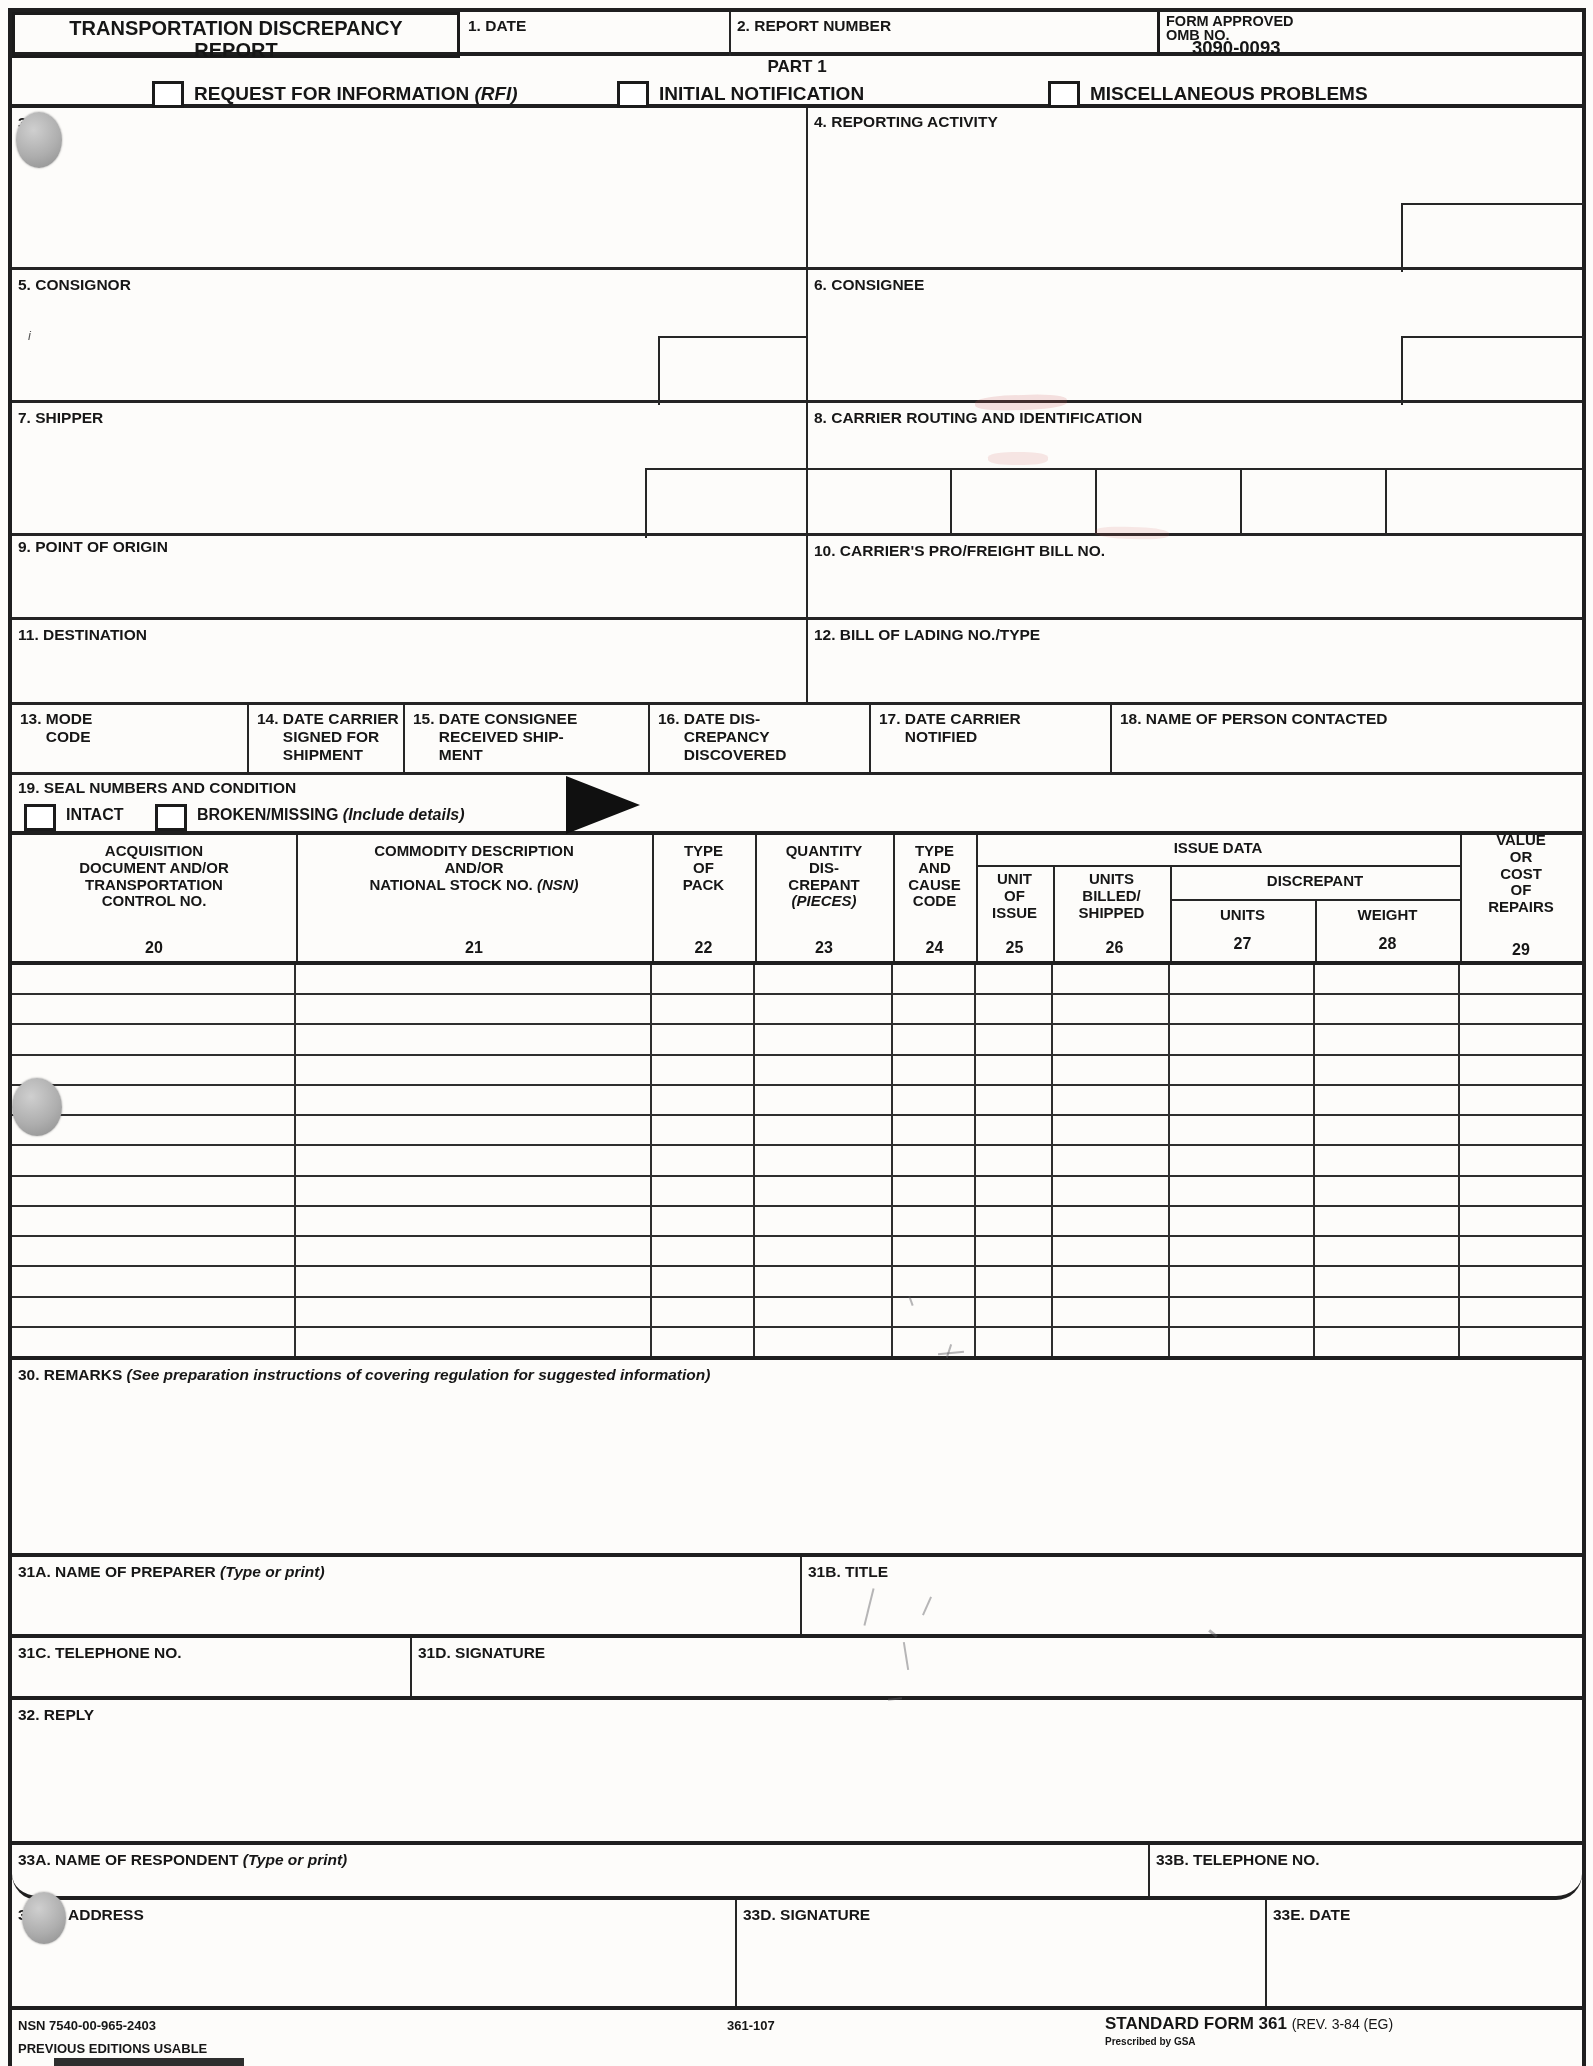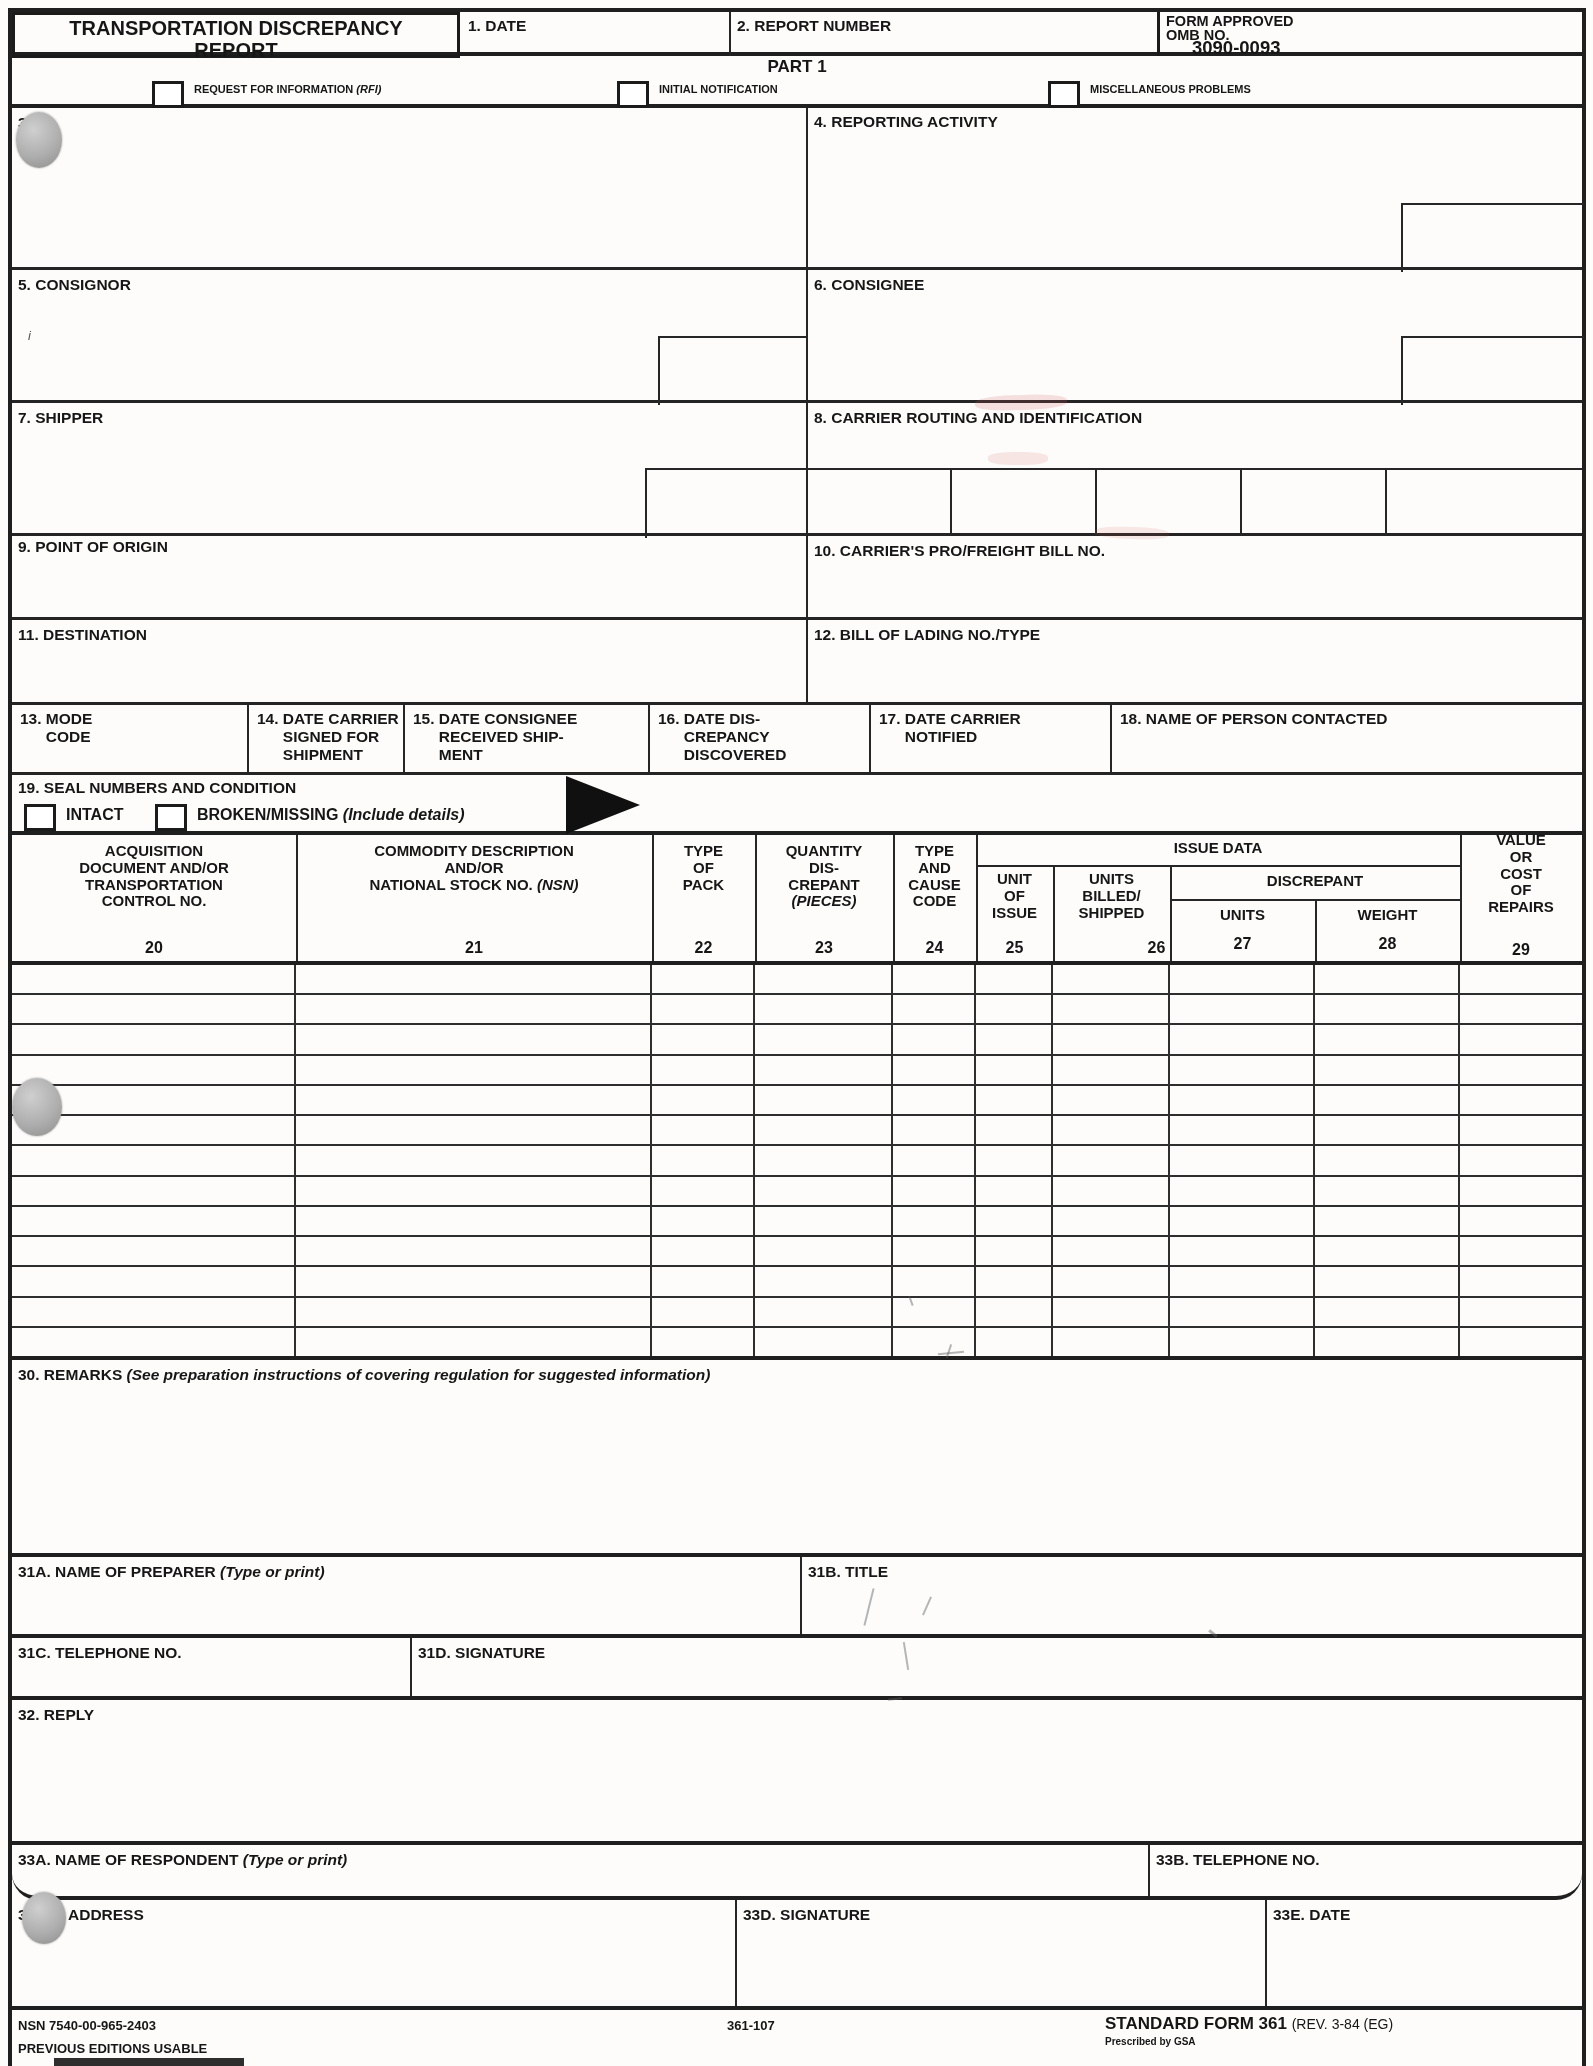--- a/index.html
+++ b/index.html
@@ -12,21 +12,21 @@
   .hb{border-bottom:4px solid #1f1f1f;}  
   .mb{border-bottom:3px solid #242424;}  
   .lbl{font-weight:bold;font-size:15.5px;line-height:1.15;color:#161616;}
   .lbl i{font-style:italic;}
   .pre{white-space:pre-line;}
   .prex{white-space:pre;}
   .abs{position:absolute;}
   .vl{position:absolute;width:0;border-left:2px solid #262626;}
   .hl{position:absolute;height:0;border-top:2px solid #262626;}
   .cb{position:absolute;width:26px;height:21px;border:3px solid #1b1b1b;background:#fff;}
-  .cblbl{position:absolute;font-weight:bold;font-size:11px;}
+  .cblbl{position:absolute;font-weight:bold;font-size:19px;}
   .num{position:absolute;font-weight:bold;font-size:16px;text-align:center;}
   .thlbl{position:absolute;font-weight:bold;font-size:15px;line-height:1.12;text-align:center;}
   .tb-body{position:relative;display:flex;flex-direction:column;height:100%;}
   .tb-row{display:grid;grid-template-columns:284px 356px 103px 138px 83px 77px 117px 145px 145px 1fr;flex:1;}
   .tb-row + .tb-row{border-top:2px solid #2e2e2e;}
   .tb-cell{border-right:2px solid #2e2e2e;}
   .tb-cell:last-child{border-right:none;}
   .subbox{position:absolute;border-left:2px solid #262626;border-top:2px solid #262626;}
   .punch{position:absolute;border-radius:50%;z-index:6;
          background:radial-gradient(circle at 38% 32%,#cfcfcf,#aeaeae 55%,#909090 95%);
@@ -185,21 +185,21 @@
 COST
 OF
 REPAIRS</div>
 
       <div class="num" style="left:0;bottom:4px;width:284px;">20</div>
       <div class="num" style="left:284px;bottom:4px;width:356px;">21</div>
       <div class="num" style="left:640px;bottom:4px;width:103px;">22</div>
       <div class="num" style="left:743px;bottom:4px;width:138px;">23</div>
       <div class="num" style="left:881px;bottom:4px;width:83px;">24</div>
       <div class="num" style="left:964px;bottom:4px;width:77px;">25</div>
-      <div class="num" style="left:1080px;bottom:4px;width:129px;">26</div>
+      <div class="num" style="left:1038px;bottom:4px;width:129px;">26</div>
       <div class="num" style="left:1158px;bottom:8px;width:145px;">27</div>
       <div class="num" style="left:1303px;bottom:8px;width:145px;">28</div>
       <div class="num" style="left:1448px;bottom:2px;width:122px;">29</div>
     </div>
 
     <div class="sec hb" style="height:395px;">
       <div class="tb-body">
           <div class="tb-row">
             <div class="tb-cell"></div>
             <div class="tb-cell"></div>

